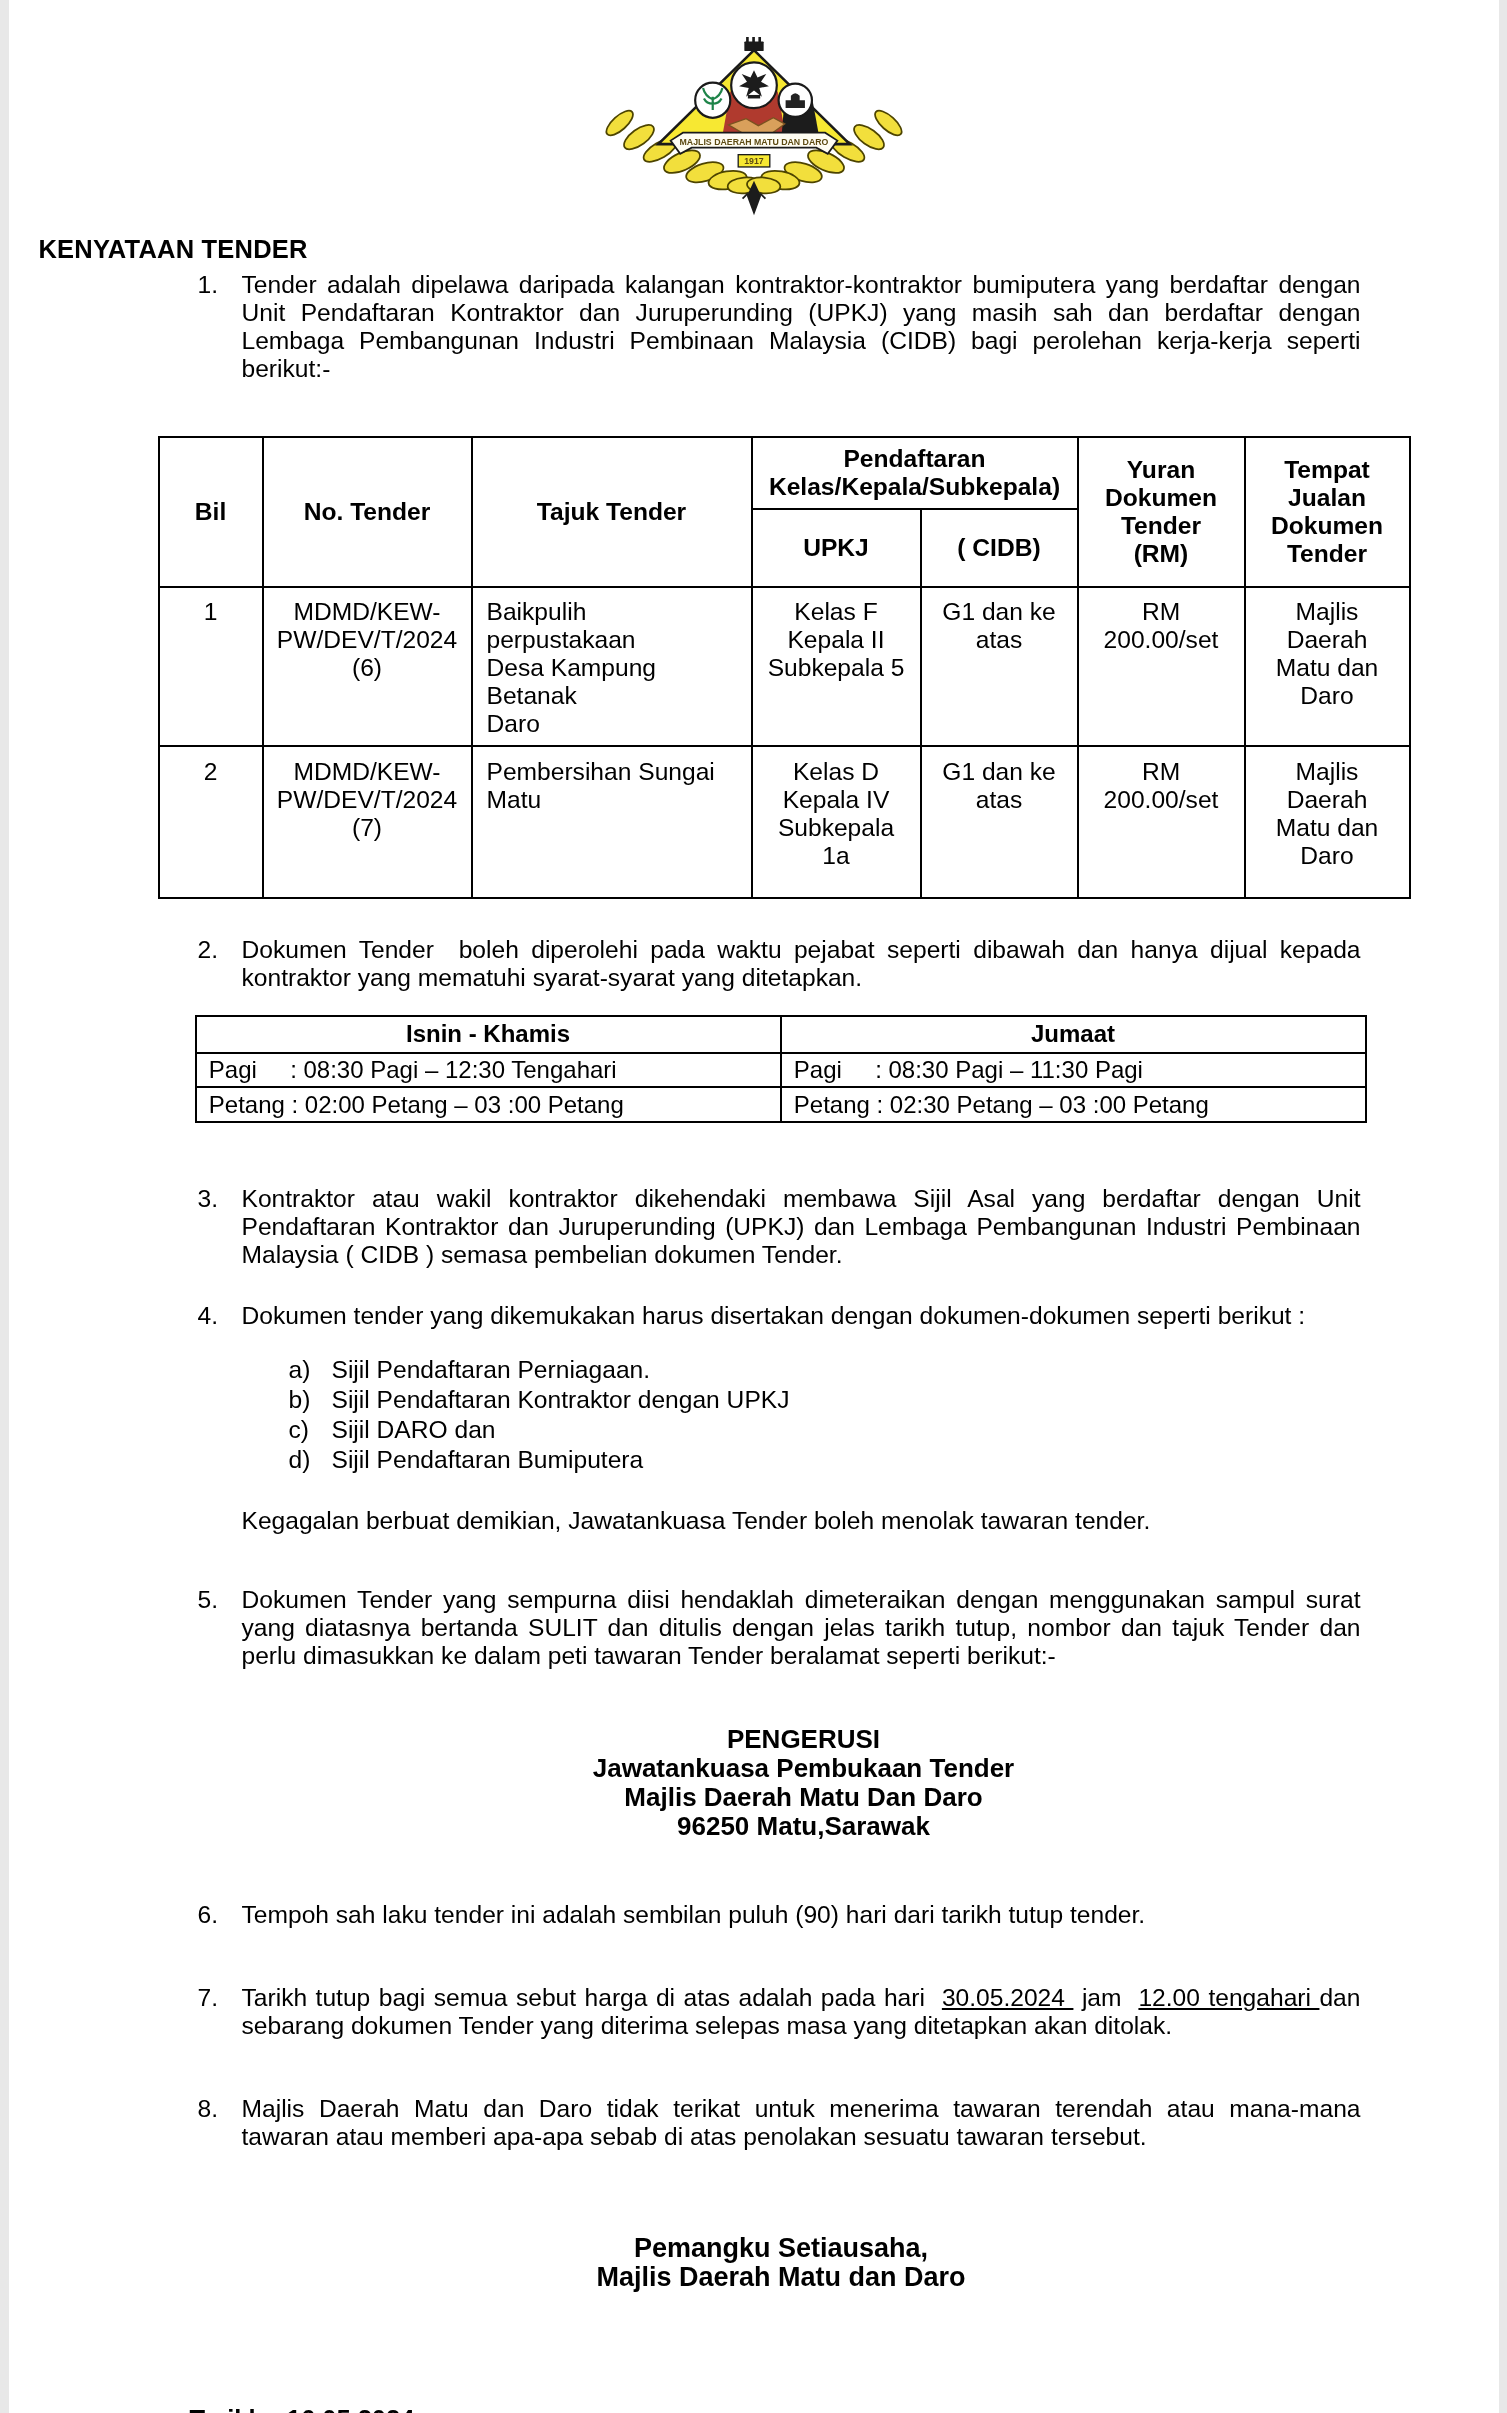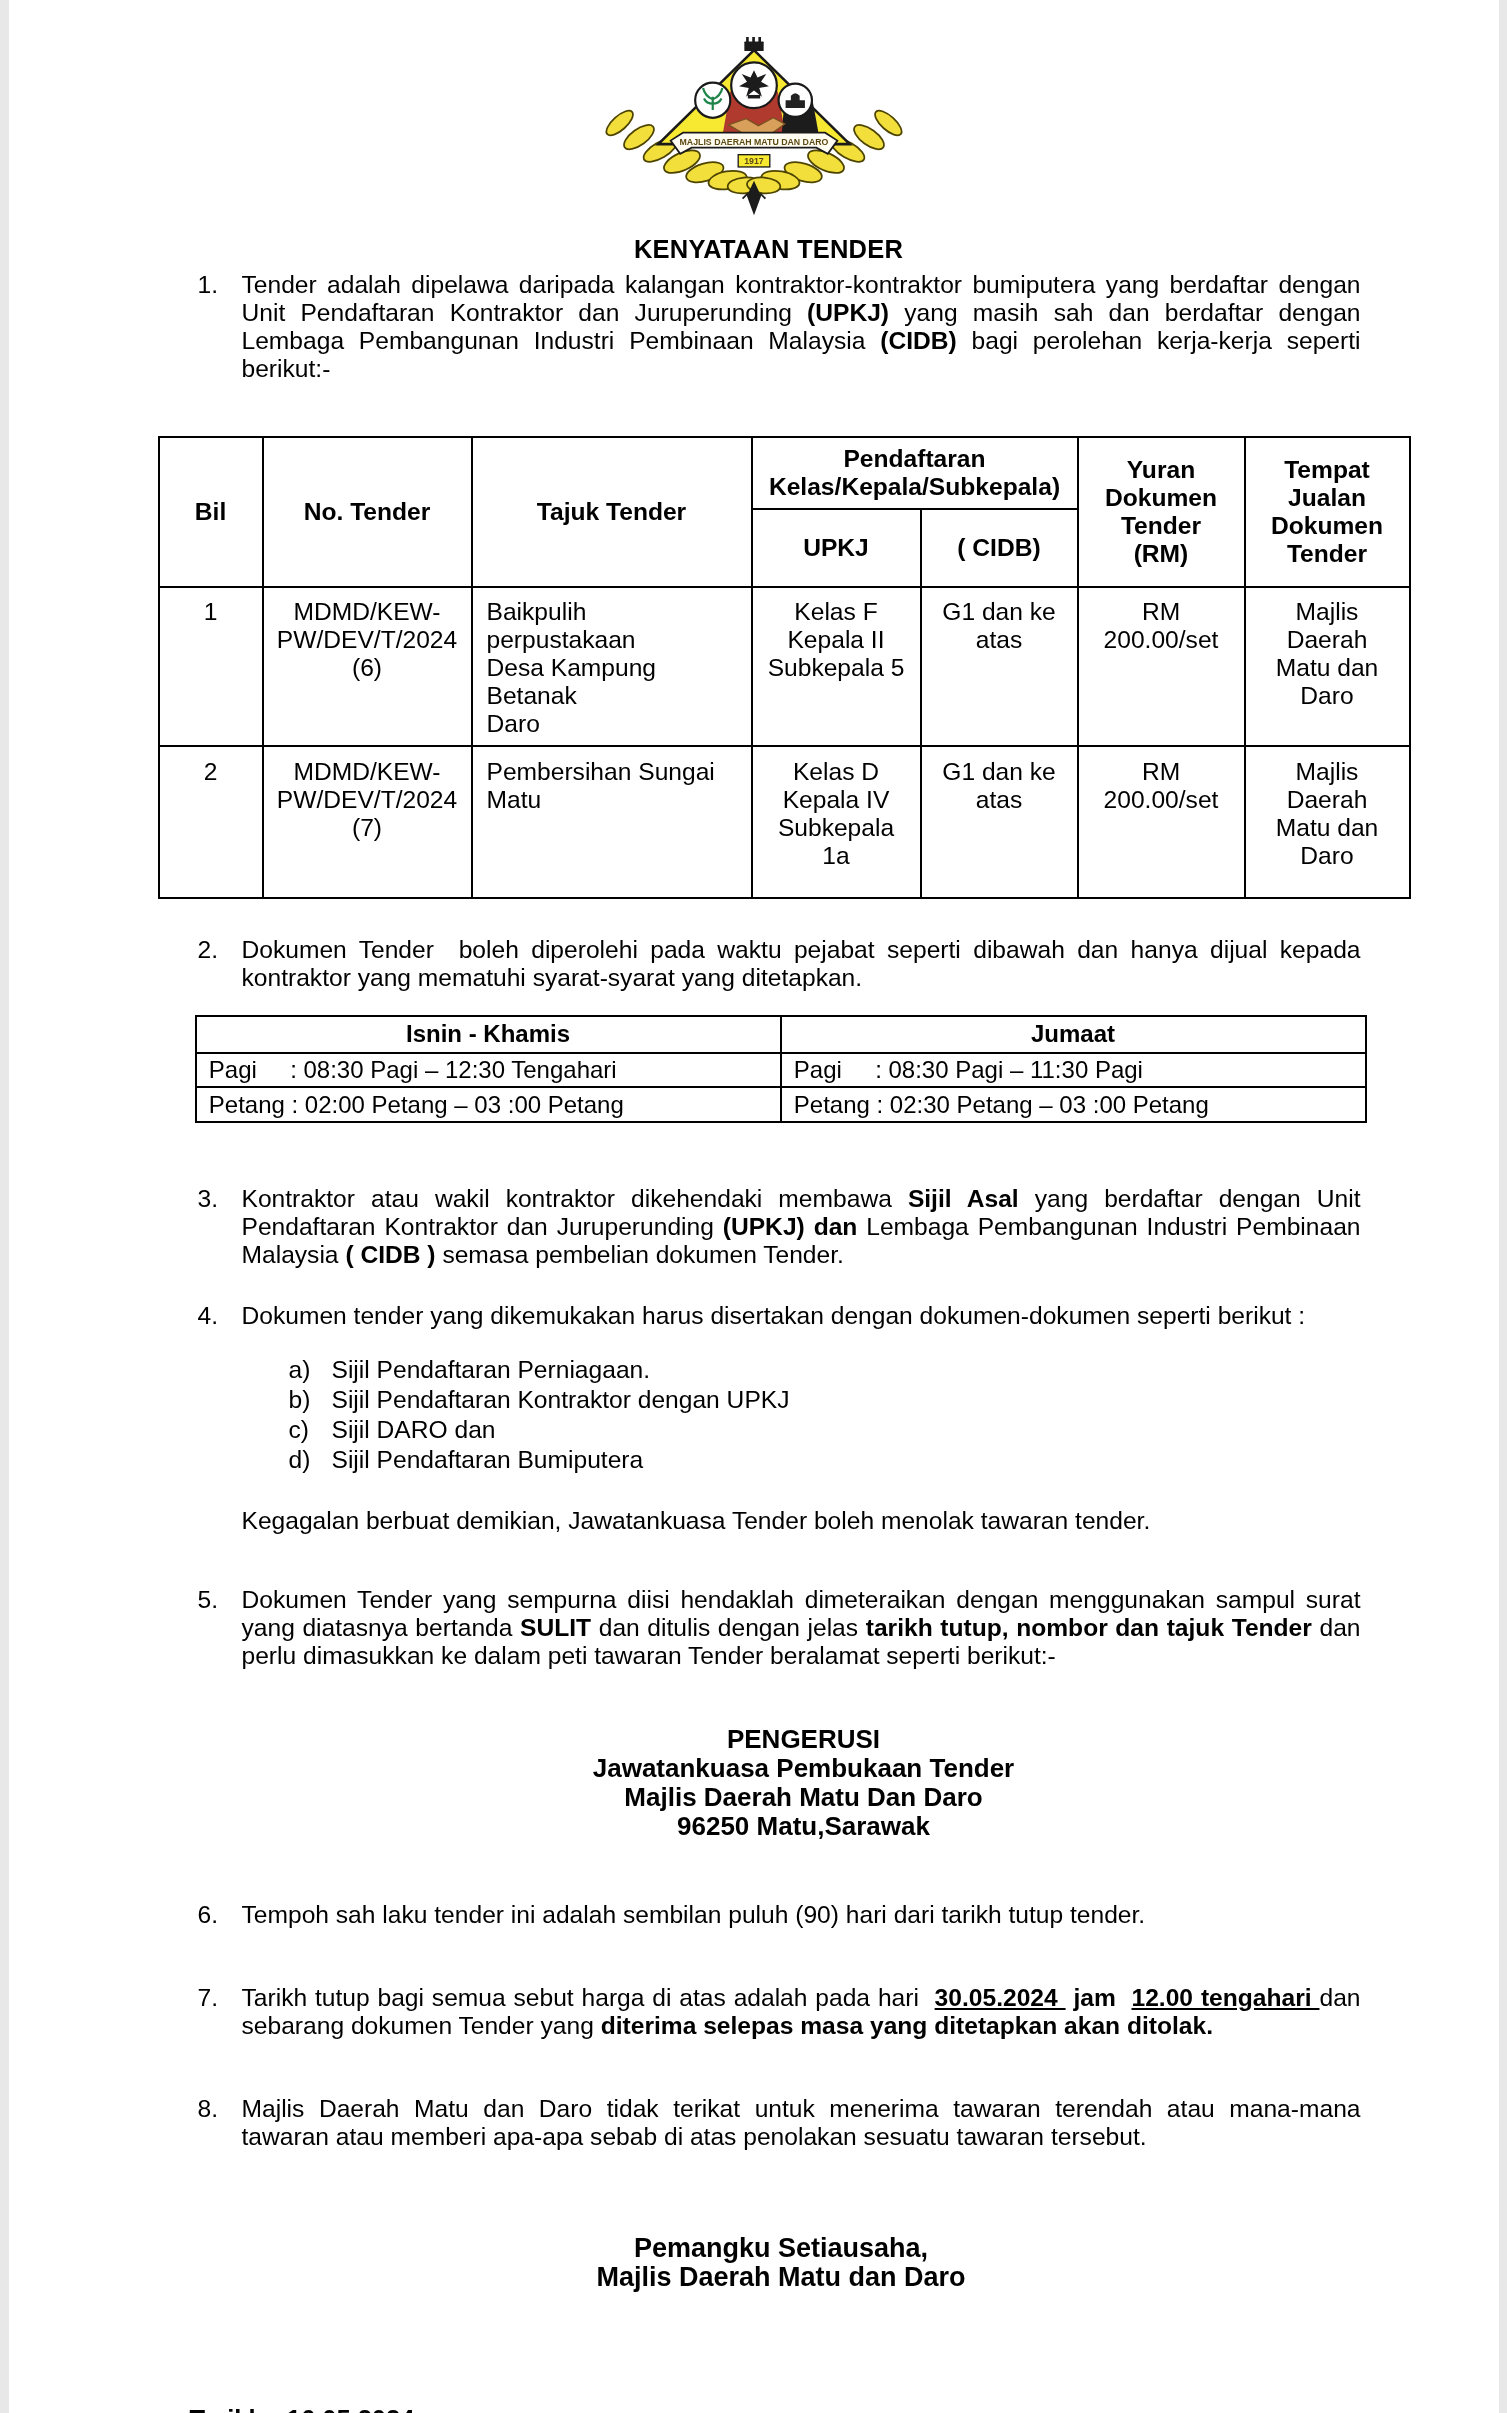--- a/index.html
+++ b/index.html
@@ -2,25 +2,25 @@
 <html style="font-size:14px"><head>
 <meta charset="utf-8">
 <style>
   html,body{margin:0;padding:0;background:#e8e8e8;}
   .page{
     width:1490px;height:2413px;background:#ffffff;margin:0 auto;
     font-family:"Liberation Sans", sans-serif;color:#000;font-size:24.6px;
     position:relative;overflow:hidden;
   }
   .logo-wrap{padding-top:37px;display:flex;justify-content:center;}
-  .doc-title{margin-top:17.6px;text-align:center;font-weight:bold;font-size:25.5px;padding-left:30px;letter-spacing:0.2px;}
+  .doc-title{margin-top:17.6px;font-weight:bold;font-size:25.5px;padding-left:30px;letter-spacing:0.2px;}
   .para{display:flex;margin:0 138px 0 189px;line-height:28px;}
   .para .num{width:44px;flex:none;}
   .para .body{flex:1;text-align:justify;}
-  .b{font-weight:bold;}
+  .b{font-weight:normal;}
   .u{text-decoration:underline;}
   .pre{white-space:pre-line;}
   
   table{border-collapse:collapse;}
   .tender-table{margin:53px 0 0 149px;width:1250px;table-layout:fixed;}
   .tender-table th,.tender-table td{border:2.6px solid #000;font-size:24.6px;line-height:28px;}
   .tender-table th{font-weight:bold;text-align:center;vertical-align:middle;padding:3.5px 5.3px;border-radius:18px;}
   .tender-table td{vertical-align:top;padding:10.6px 8.8px 7px 8.8px;text-align:center;}
   .tender-table td.left{text-align:left;padding-left:14px;}
   .tender-table tr.data-row td{height:132px;}

